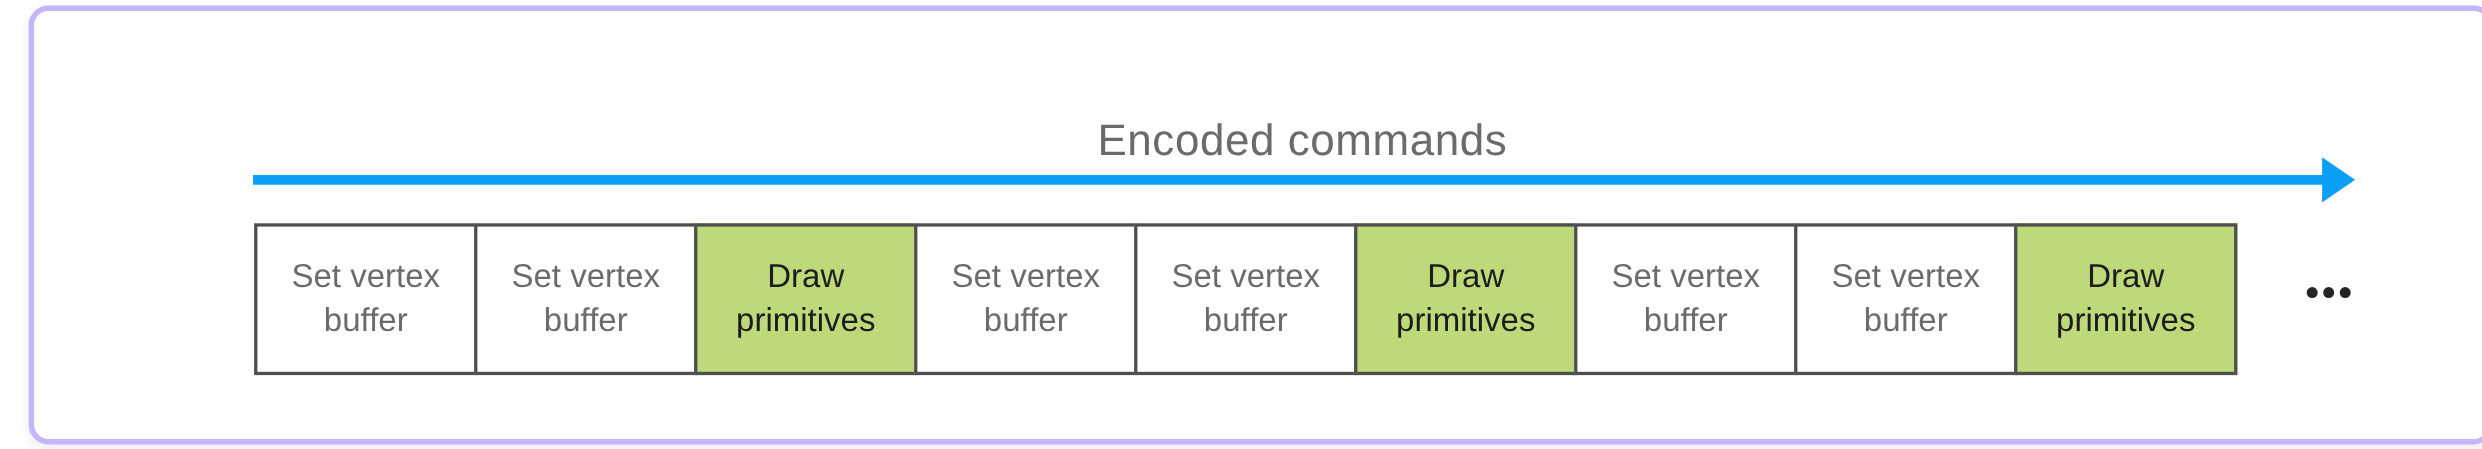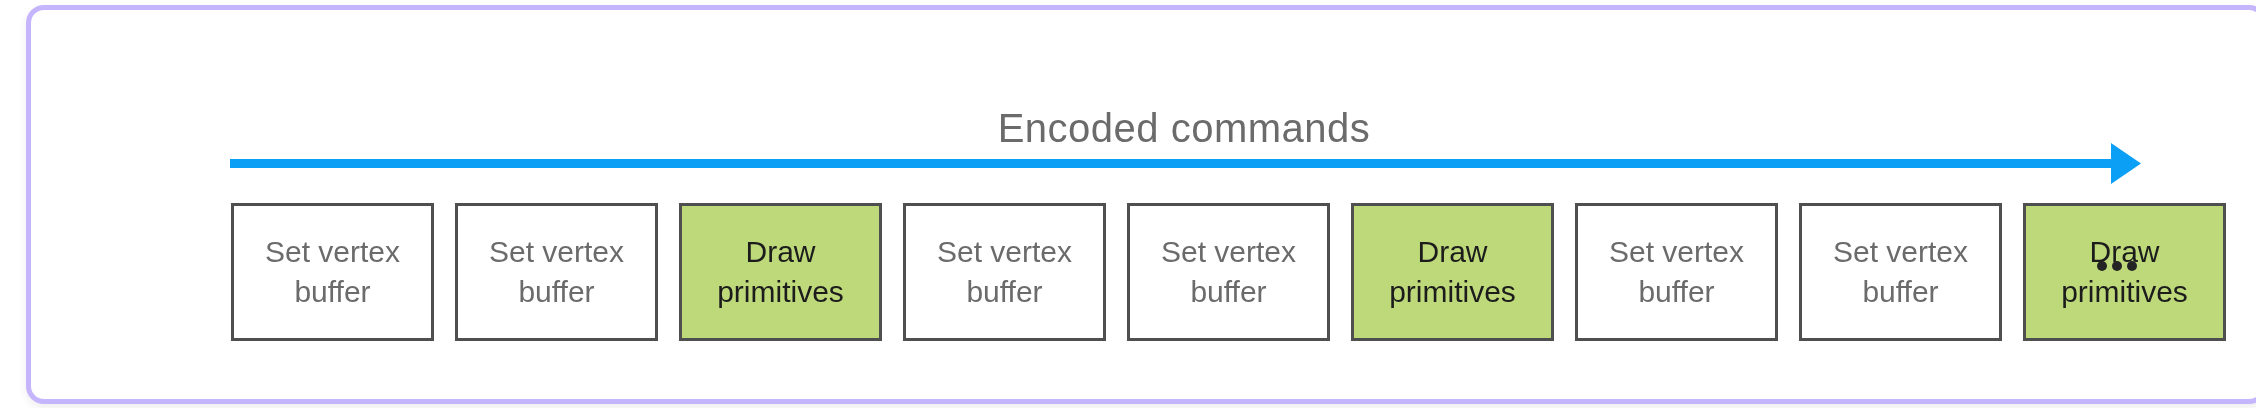--- a/index.html
+++ b/index.html
@@ -42,21 +42,20 @@
     width: 1911px;
     height: 41px;
     color: var(--arrow-blue, #0b9ff5);
   }
   .command-row {
     position: absolute;
     left: 200px;
     top: 193px;
     display: flex;
     align-items: center;
-    gap: 24px;
   }
   .box {
     box-sizing: border-box;
     width: 203px;
     height: 138px;
     border: 3px solid var(--box-border, #4f4f4f);
     background: #ffffff;
     display: flex;
     flex-direction: column;
     justify-content: center;

